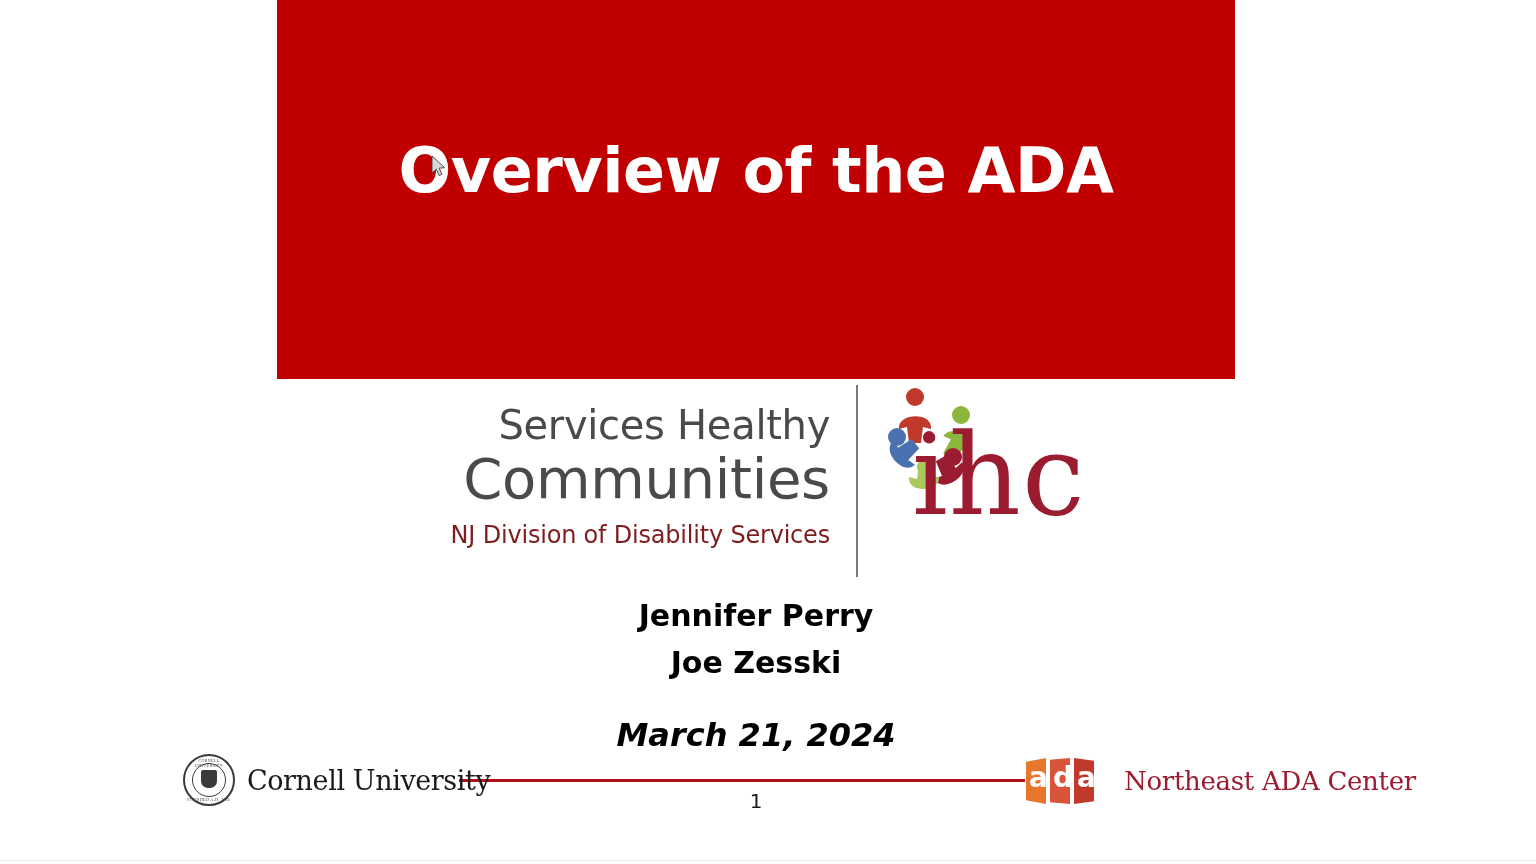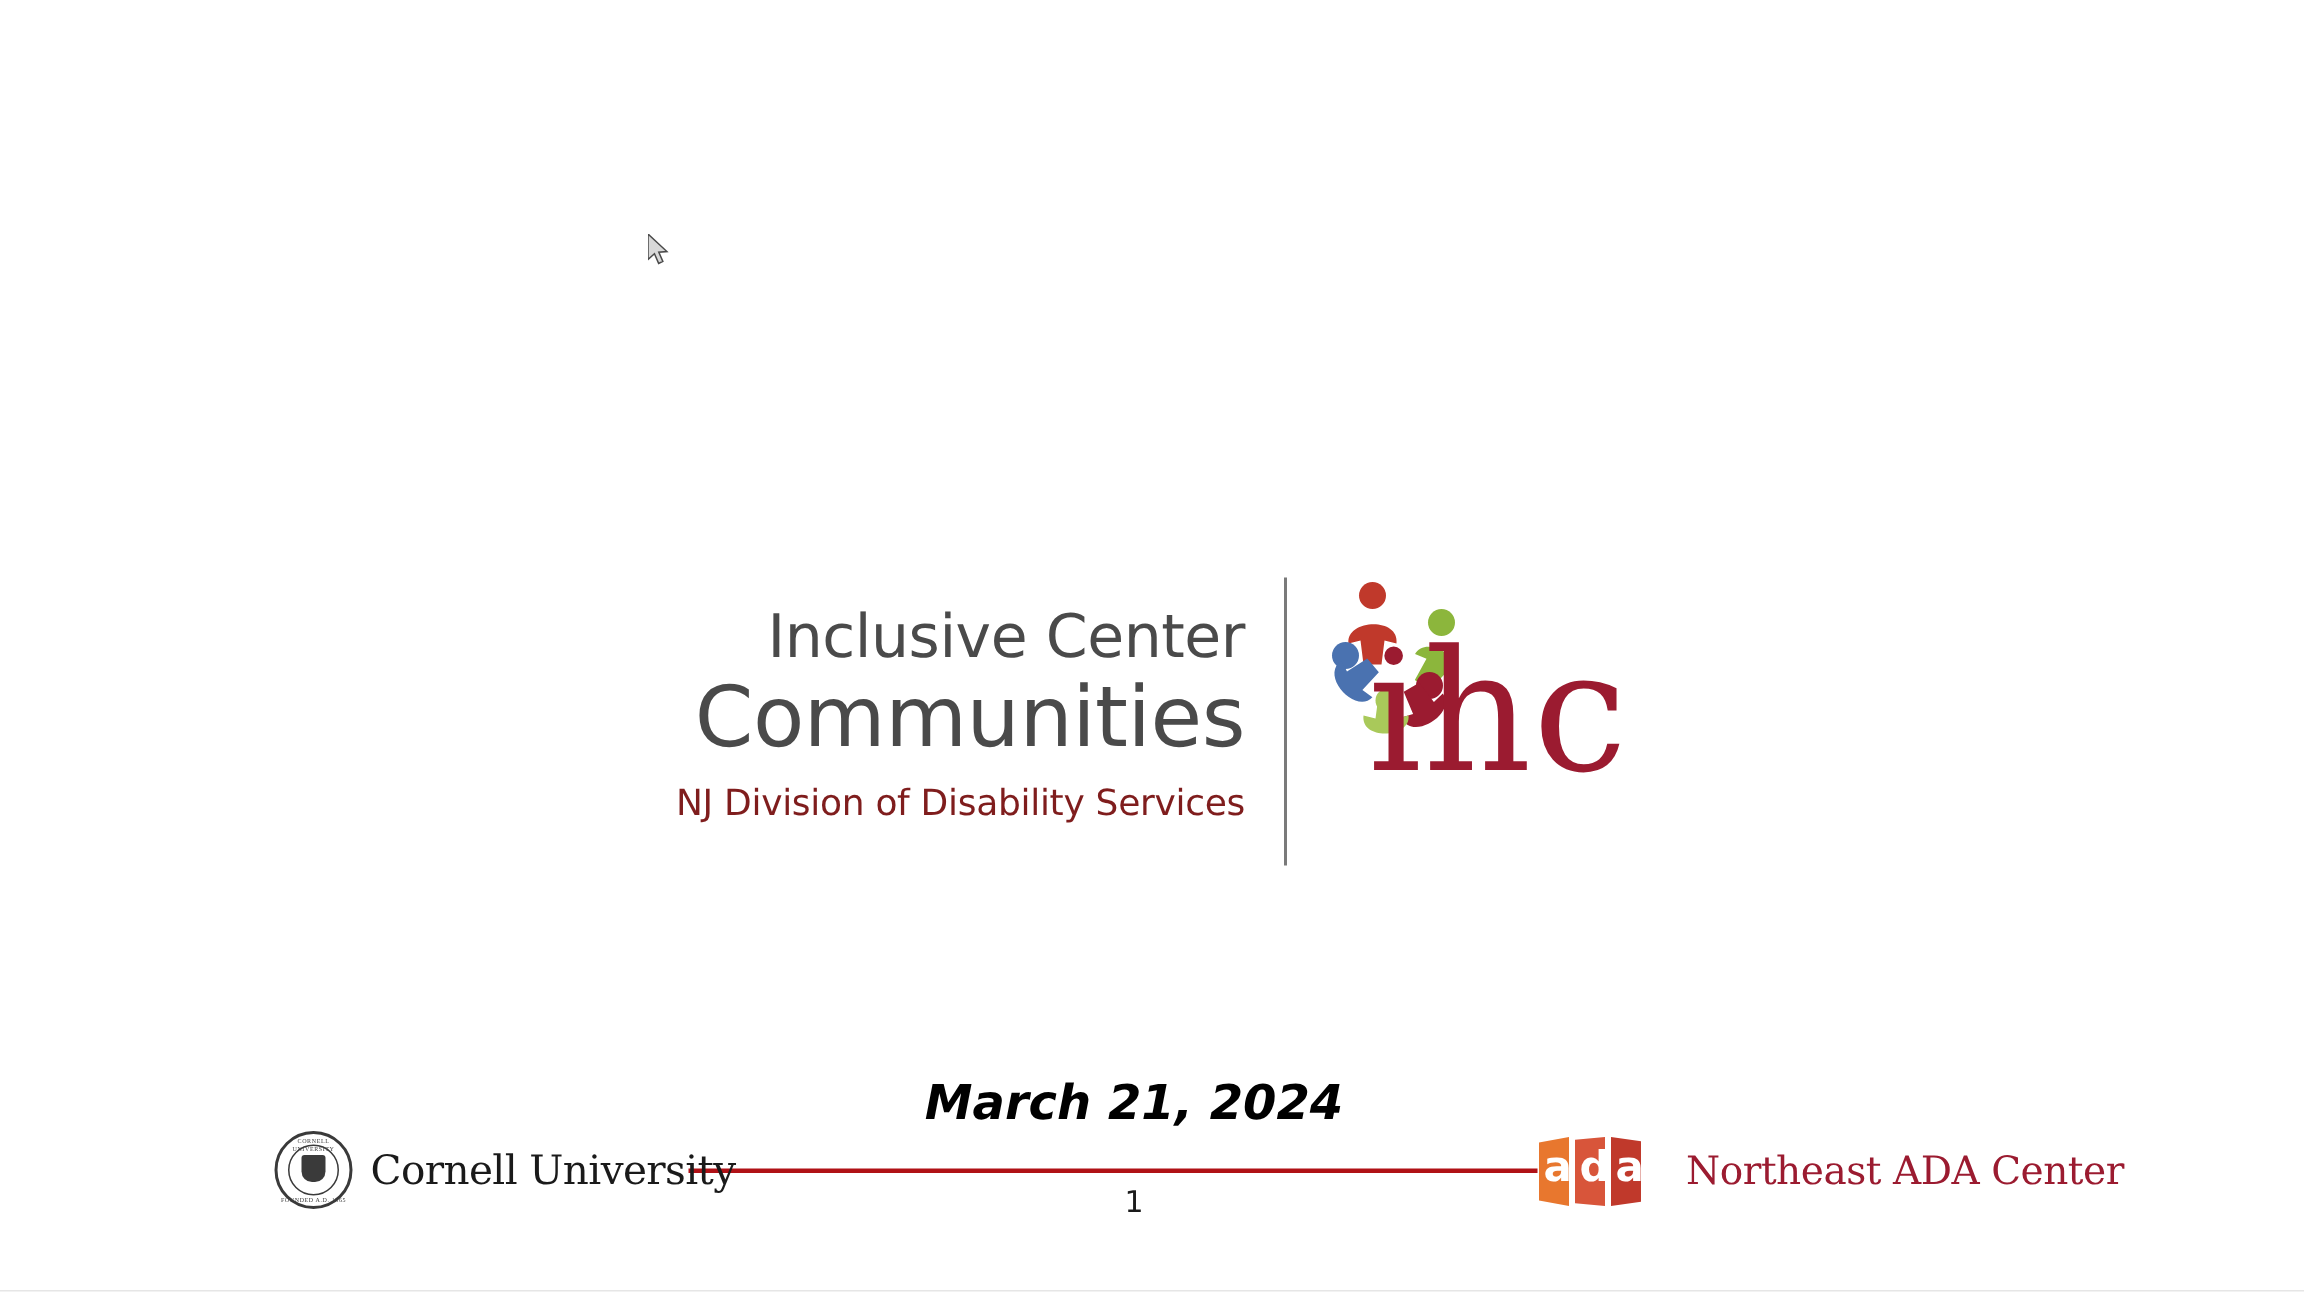--- a/index.html
+++ b/index.html
@@ -301,30 +301,33 @@
     width: 1536px;
     height: 1px;
     background: #e6e6e6;
   }
 </style>
 </head>
 <body>
 
 <div id="slide">
 
+  <div class="title-banner">
+    <div class="title-text">Overview of the ADA</div>
+  </div>
 
   <div class="cursor">
     <svg width="16" height="24" viewBox="0 0 16 24" xmlns="http://www.w3.org/2000/svg">
       <polygon points="0,0 0,17 4.3,13.2 7.1,19.6 9.9,18.3 7.2,12.1 12.6,11.7" fill="#d8d8d8" stroke="#4a4a4a" stroke-width="1"></polygon>
     </svg>
   </div>
 
   <div class="ihc-logo">
     <div class="ihc-words">
-      <div class="ihc-line1">Inclusive Center</div>
+      <div class="ihc-line1">Services Healthy</div>
       <div class="ihc-line2">Communities</div>
       <div class="ihc-line3">NJ Division of Disability Services</div>
     </div>
 
     <div class="ihc-divider"></div>
 
     <div class="ihc-mark">
       <svg width="260" height="180" viewBox="0 0 260 180" xmlns="http://www.w3.org/2000/svg">
 
         <g fill="#c0392b">
@@ -350,20 +353,24 @@
         <g fill="#a9c95a">
           <circle cx="48" cy="86" r="8"></circle>
           <path d="M34 116 C32 101 66 99 64 116 L56 114 L54 129 L44 129 L42 114 Z" transform="rotate(180 48 106)"></path>
         </g>
       </svg>
     </div>
 
     <div class="ihc-initials">ihc</div>
   </div>
 
+  <div class="presenters">
+    <div>Jennifer Perry</div>
+    <div>Joe Zesski</div>
+  </div>
 
   <div class="date-line">March 21, 2024</div>
 
   <div class="footer-rule"></div>
 
   <div class="cornell-logo">
     <div class="cornell-seal">
       <div class="cornell-seal-inner"></div>
       <div class="cornell-seal-text">CORNELL UNIVERSITY</div>
       <div class="cornell-seal-shield"></div>

